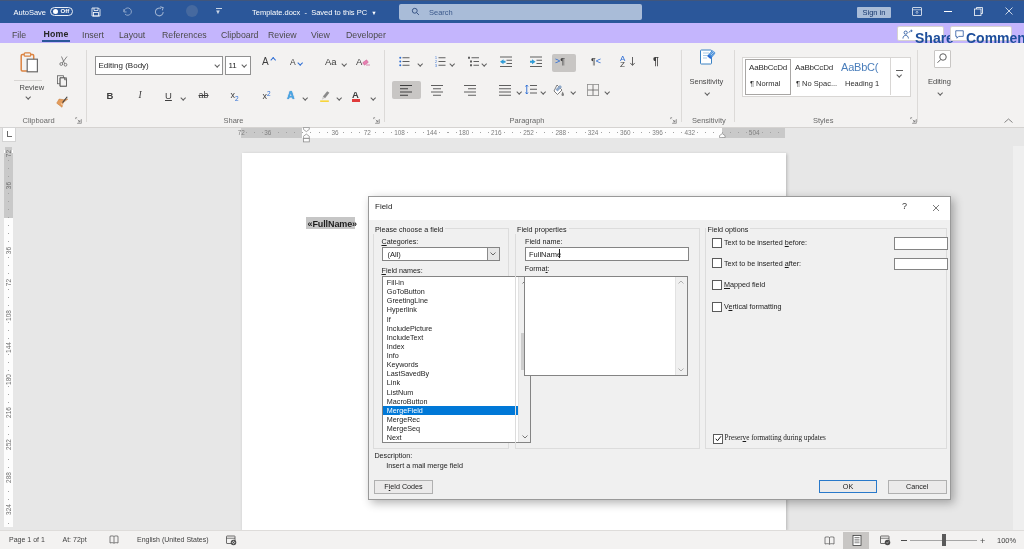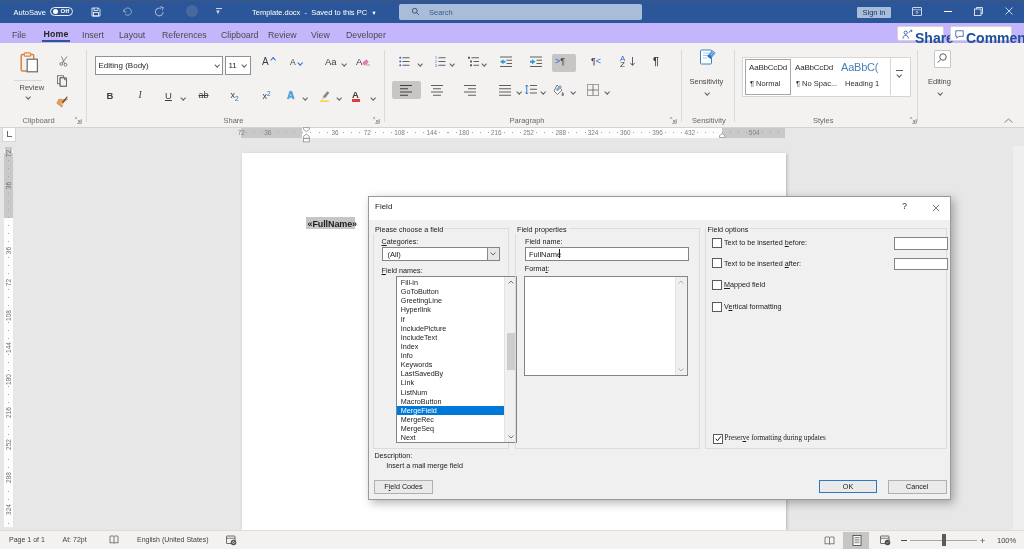--- a/index.html
+++ b/index.html
@@ -413,21 +413,21 @@
   <div class="cblbl" style="left:12.5px;top:40.3px;"><u>C</u>ategories:</div>
   <div class="w-input" style="left:12.5px;top:50.2px;width:116px;height:12px;">
     <span class="ab" style="left:5px;top:2px;font-size:7.5px;">(All)</span>
     <div class="ab" style="right:0;top:0;width:11px;height:12px;background:#e6e6e6;border-left:1px solid #8a8a8a;">
       <svg class="ab" style="left:2.5px;top:4px;" width="6" height="4" viewBox="0 0 12 8" fill="none" stroke="#444" stroke-width="1.6">
             <path d="M1 1l5 5l5-5"></path>
           </svg>
     </div>
   </div>
   <div class="cblbl" style="left:12.5px;top:68.8px;"><u>F</u>ield names:</div>
-  <div class="w-input" style="left:27px;top:78.5px;width:119px;height:165px;">
+  <div class="w-input" style="left:13px;top:78.5px;width:119px;height:165px;padding-left:28px;">
     <div class="lst" style="position:absolute;left:0;top:1.5px;right:11px;padding-left:3.8px;line-height:9.12px;">Fill-in<br>GoToButton<br>GreetingLine<br>Hyperlink<br>If<br>IncludePicture<br>IncludeText<br>Index<br>Info<br>Keywords<br>LastSavedBy<br>Link<br>ListNum<br>MacroButton<br><span class="sel" style="margin-left:-3.8px;padding-left:3.8px;">MergeField</span>MergeRec<br>MergeSeq<br>Next</div>
     <div class="sbar">
       <svg class="ab" style="left:2.5px;top:3px;" width="6" height="4" viewBox="0 0 12 8" fill="none" stroke="#555" stroke-width="1.6">
             <path d="M1 7l5-5l5 5"></path>
           </svg>
       <svg class="ab" style="left:2.5px;bottom:3px;" width="6" height="4" viewBox="0 0 12 8" fill="none" stroke="#555" stroke-width="1.6">
             <path d="M1 1l5 5l5-5"></path>
           </svg>
       <div class="ab" style="left:1.5px;top:56px;width:8px;height:37px;background:#cdcdcd;"></div>
     </div>

